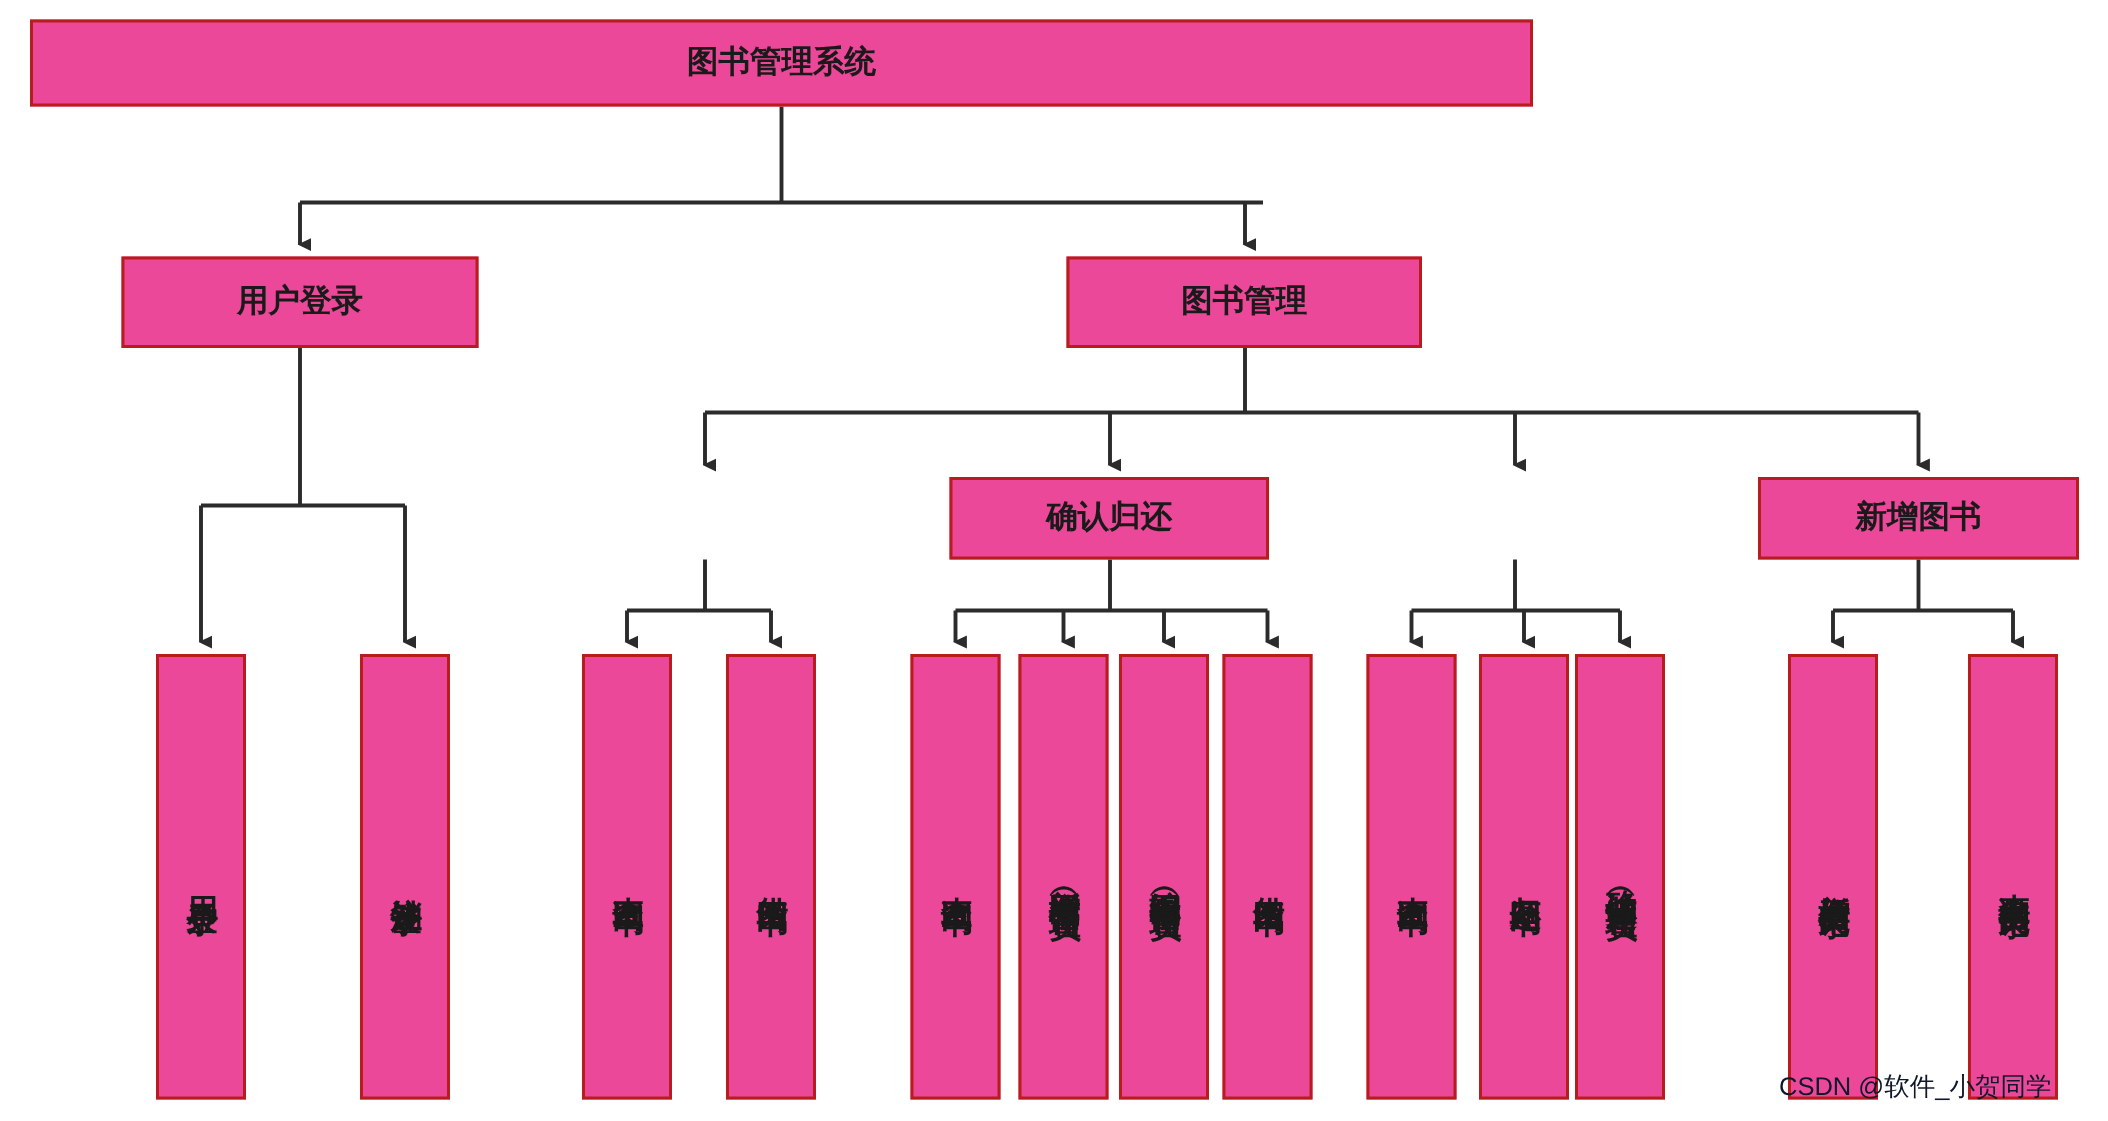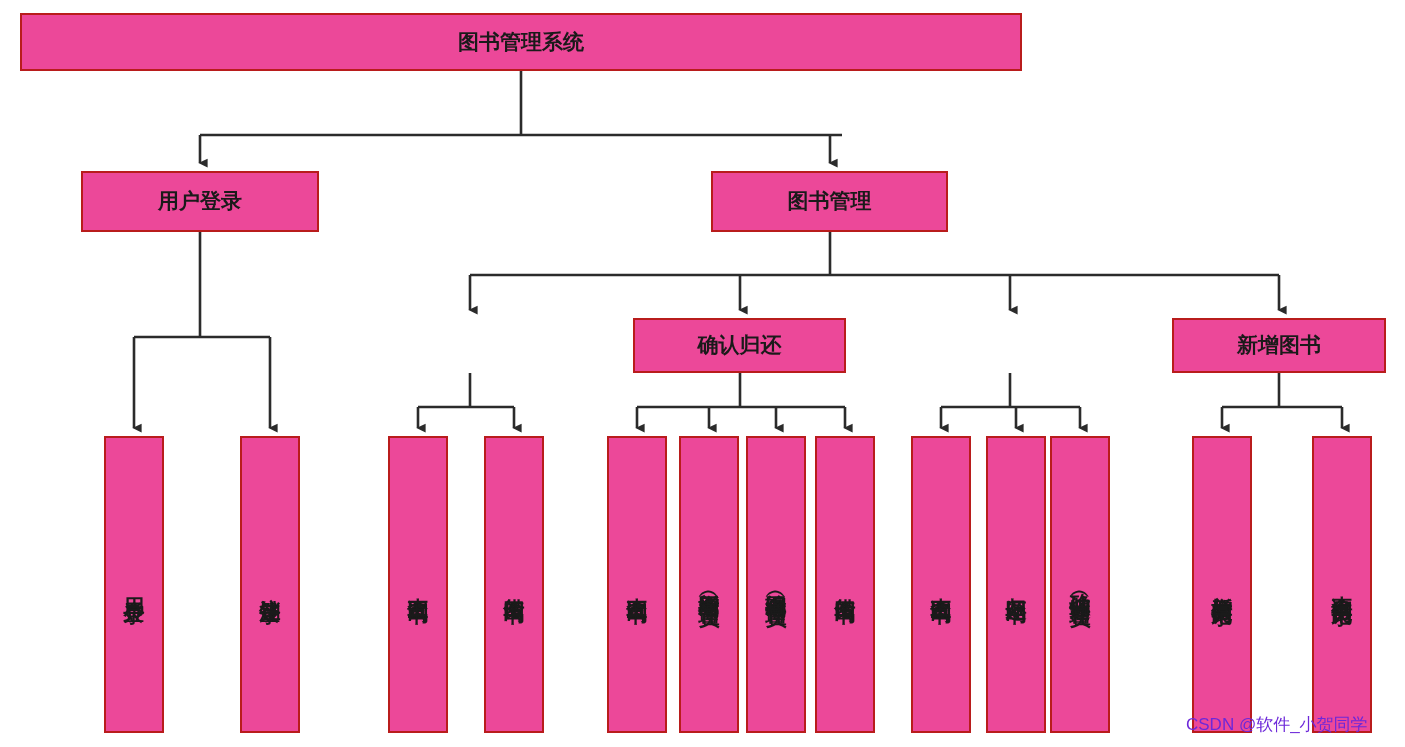--- a/index.html
+++ b/index.html
@@ -58,21 +58,21 @@
     text-orientation: upright;
     font-size: 21px;
     letter-spacing: 2px;
     line-height: 1.05;
   }
   .watermark {
     position: absolute;
     left: 1186px;
     top: 713px;
     font-size: 17px;
-    color: #6d28d9;
+    color: #0f172a;
     white-space: nowrap;
     z-index: 5;
     font-family: "Liberation Sans", "DejaVu Sans", sans-serif;
   }
 </style>
 </head>
 <body>
 
 <div id="canvas">
 

